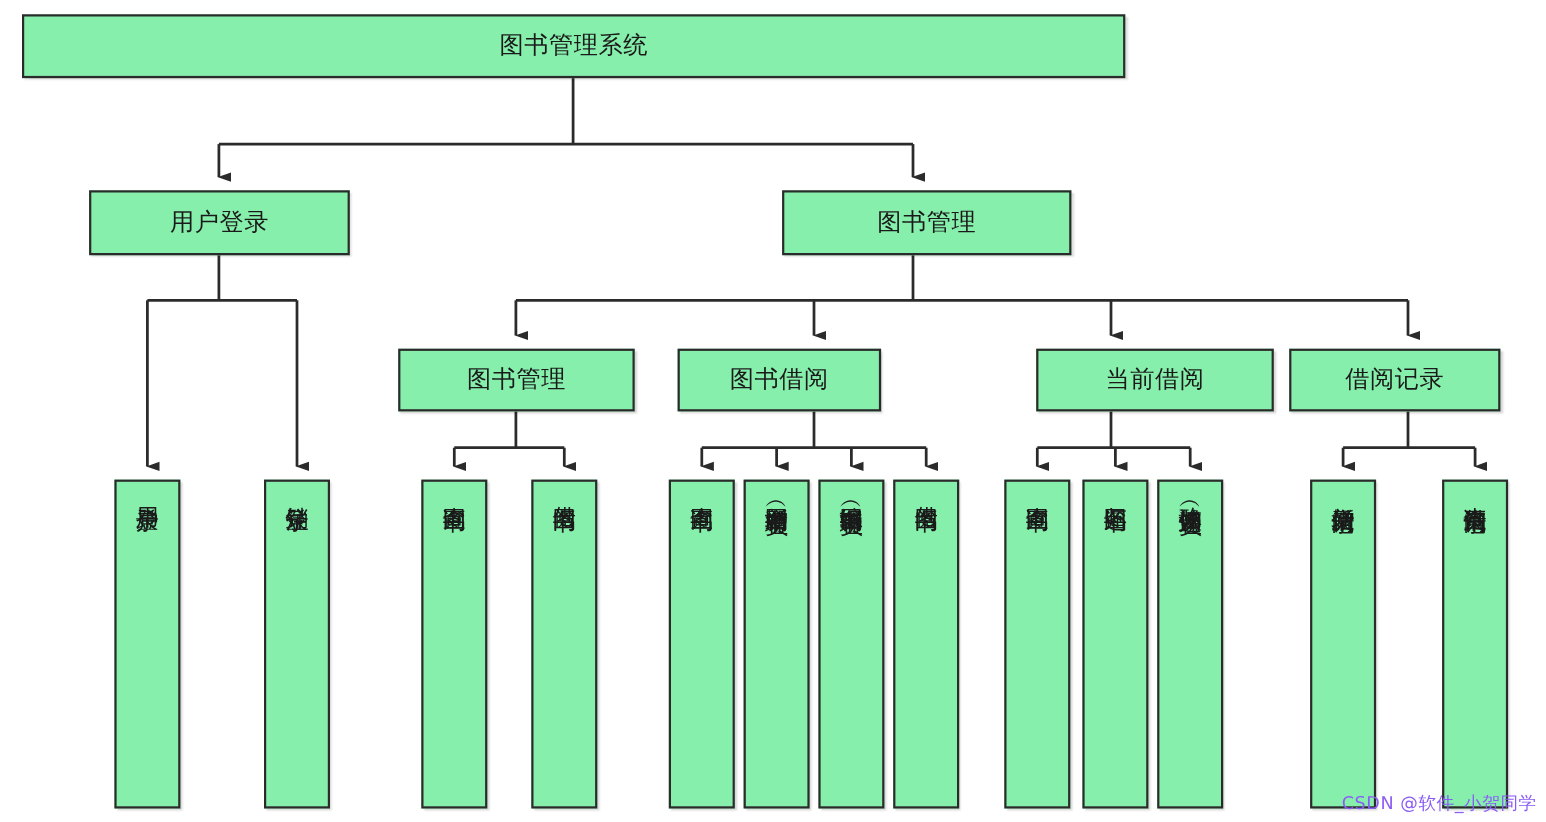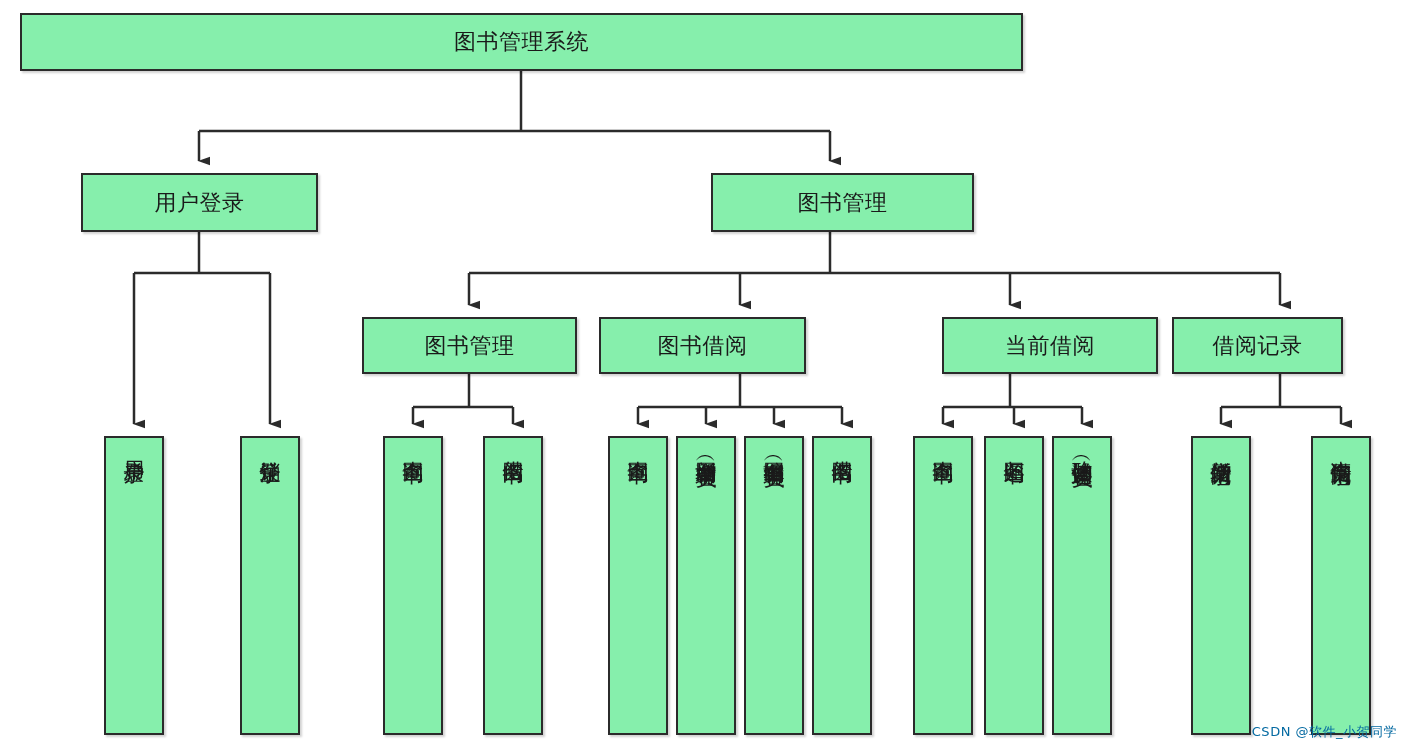--- a/index.html
+++ b/index.html
@@ -54,22 +54,22 @@
     font-size: 21px;
     line-height: 1.24;
     letter-spacing: 1px;
     white-space: normal;
     max-height: 100%;
   }
   #watermark {
     position: absolute;
     right: 8px;
     bottom: 6px;
-    font-size: 13px;
-    color: #0369a1;
+    font-size: 16px;
+    color: #8b5cf6;
     z-index: 5;
     white-space: nowrap;
     letter-spacing: 0.5px;
   }
 </style>
 </head>
 <body>
 
 <div id="canvas">
 
@@ -130,27 +130,27 @@
   <div class="node" style="left:81px; top:173px; width:237px; height:59px;">
     <span class="label">用户登录</span>
   </div>
   <div class="node" style="left:711px; top:173px; width:263px; height:59px;">
     <span class="label">图书管理</span>
   </div>
 
   <div class="node" style="left:362px; top:317px; width:215px; height:57px;">
     <span class="label">图书管理</span>
   </div>
-  <div class="node" style="left:599px; top:317px; width:207px; height:57px;">
+  <div class="node" style="left:616px; top:317px; width:185px; height:57px;">
     <span class="label">图书借阅</span>
   </div>
   <div class="node" style="left:902px; top:317px; width:216px; height:57px;margin-left:40px;">
     <span class="label">当前借阅</span>
   </div>
-  <div class="node" style="left:1172px; top:317px; width:171px; height:57px;">
+  <div class="node" style="left:1172px; top:317px; width:192px; height:57px;">
     <span class="label">借阅记录</span>
   </div>
 
   <div class="node vertical" style="left:104px; top:436px; width:60px; height:299px;">
     <span class="label">用户登录</span>
   </div>
   <div class="node vertical" style="left:240px; top:436px; width:60px; height:299px;">
     <span class="label">注销登录</span>
   </div>
   <div class="node vertical" style="left:383px; top:436px; width:60px; height:299px;">

